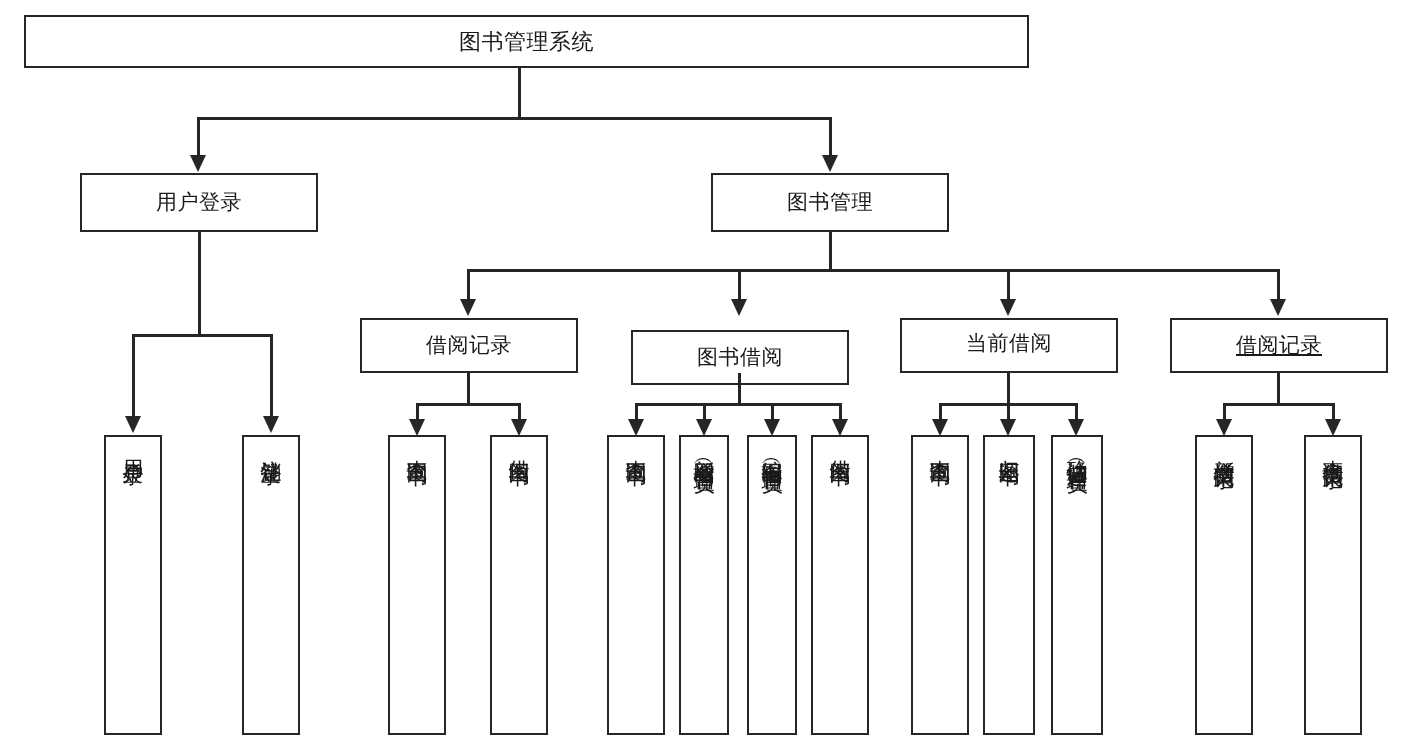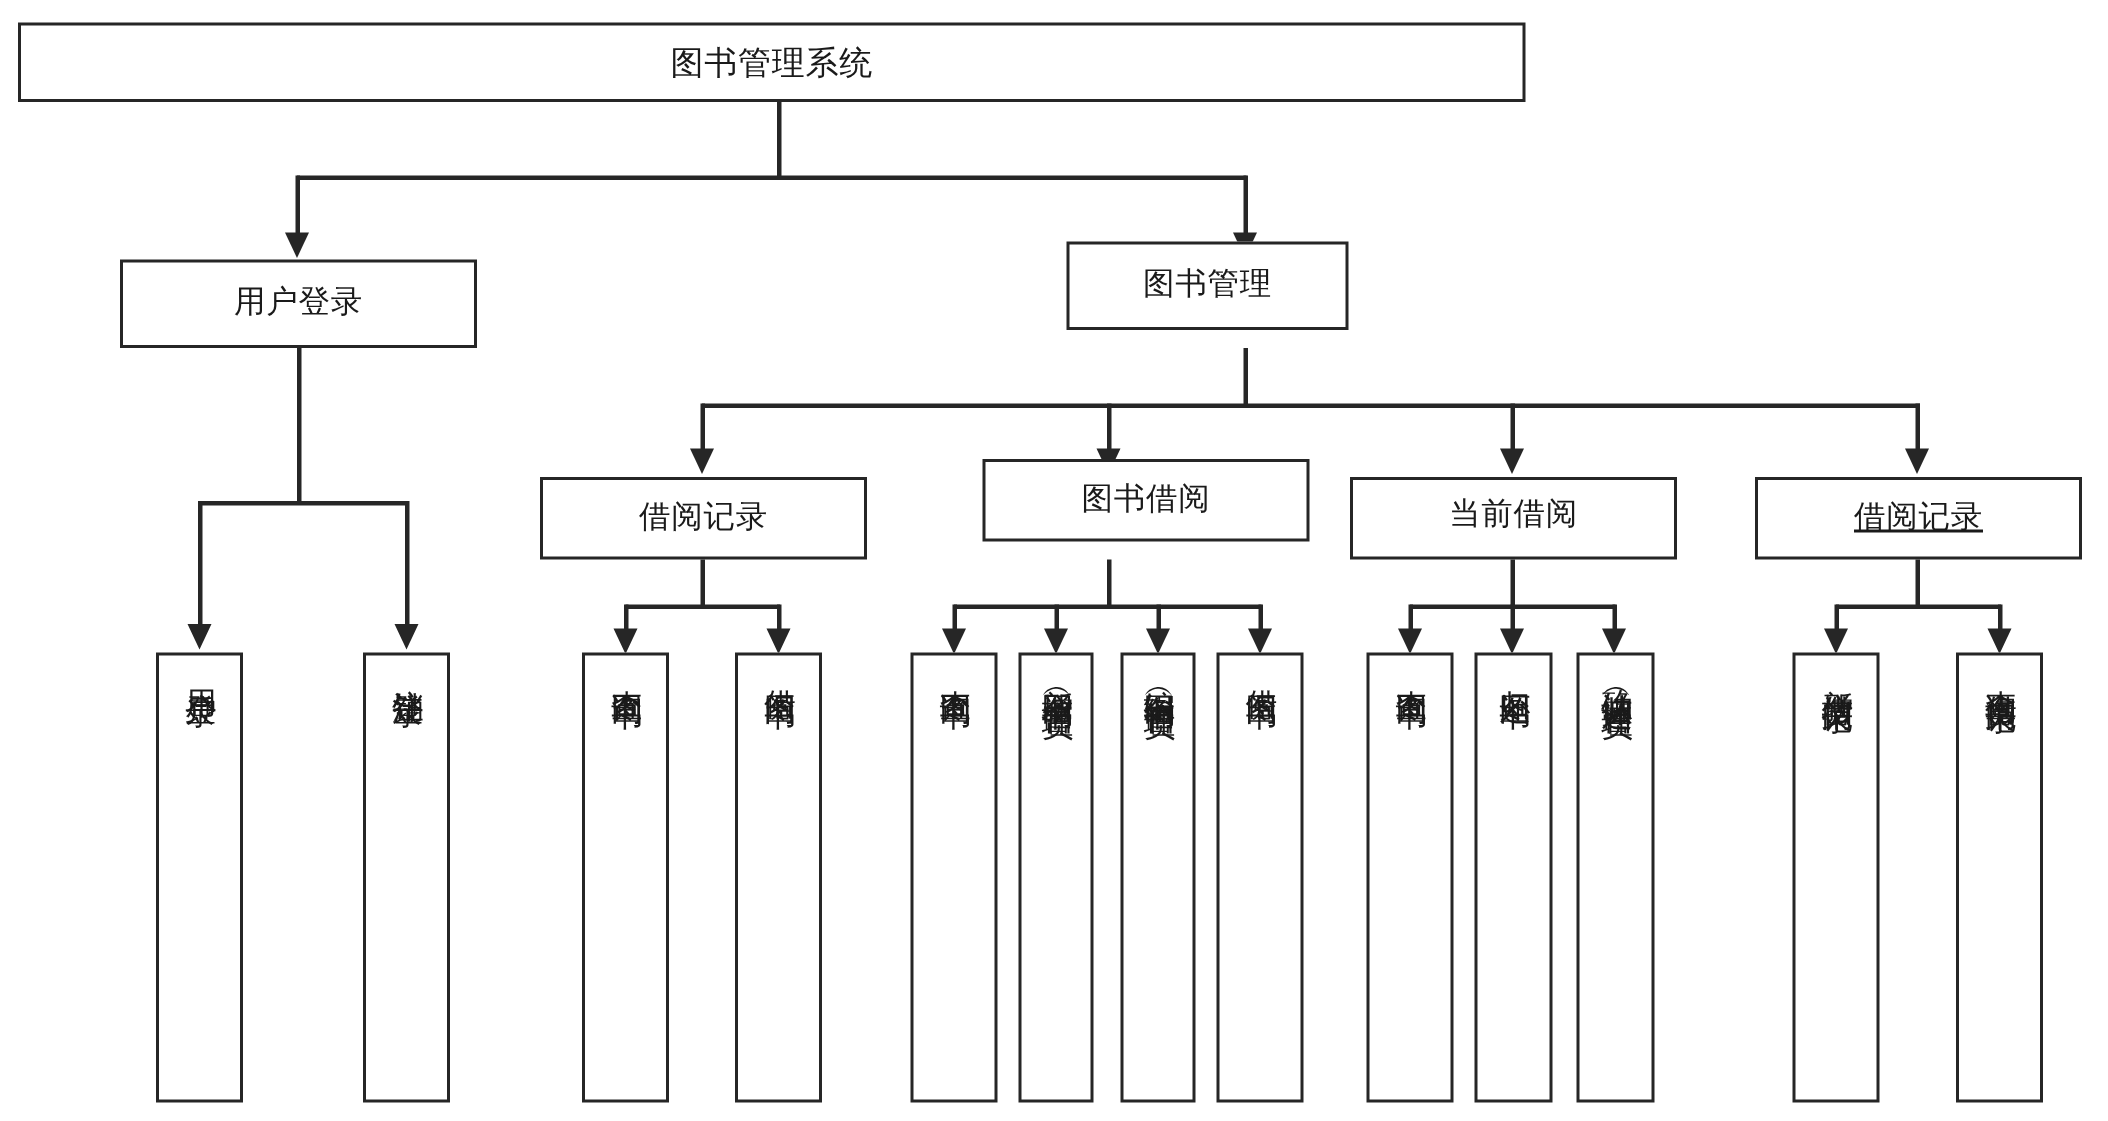--- a/index.html
+++ b/index.html
@@ -79,37 +79,37 @@
     color: #b9b9b9;
     white-space: nowrap;
     letter-spacing: 0.5px;
   }
 </style>
 </head>
 <body>
 
 <div id="canvas">
 
-  <div class="node root" style="left:12px; top:15px; width:1005px; height:53px;">
+  <div class="node root" style="left:24px; top:15px; width:1005px; height:53px;">
     <span class="label">图书管理系统</span>
   </div>
 
   <div class="seg vline" style="left:518px; top:68px; width:2.5px; height:50px;"></div>
 
   <div class="seg hline" style="left:198px; top:117px; width:633px; height:2.5px;"></div>
 
   <div class="seg vline" style="left:197px; top:117px; width:2.5px; height:40px;"></div>
   <div class="arrow" style="left:190px; top:155px;"></div>
   <div class="seg vline" style="left:829px; top:117px; width:2.5px; height:40px;"></div>
   <div class="arrow" style="left:822px; top:155px;"></div>
 
   <div class="node lvl2" style="left:80px; top:173px; width:238px; height:59px;">
     <span class="label">用户登录</span>
   </div>
-  <div class="node lvl2" style="left:711px; top:161px; width:188px; height:59px;">
+  <div class="node lvl2" style="left:711px; top:173px; width:238px; height:59px;">
     <span class="label">图书管理</span>
   </div>
 
   <div class="seg vline" style="left:198px; top:232px; width:2.5px; height:104px;"></div>
   <div class="seg hline" style="left:133px; top:334px; width:139px; height:2.5px;"></div>
   <div class="seg vline" style="left:132px; top:334px; width:2.5px; height:84px;"></div>
   <div class="arrow" style="left:125px; top:416px;"></div>
   <div class="seg vline" style="left:270px; top:334px; width:2.5px; height:84px;"></div>
   <div class="arrow" style="left:263px; top:416px;"></div>
 
@@ -120,21 +120,21 @@
   <div class="seg vline" style="left:738px; top:269px; width:2.5px; height:32px;"></div>
   <div class="arrow" style="left:731px; top:299px;"></div>
   <div class="seg vline" style="left:1007px; top:269px; width:2.5px; height:32px;"></div>
   <div class="arrow" style="left:1000px; top:299px;"></div>
   <div class="seg vline" style="left:1277px; top:269px; width:2.5px; height:32px;"></div>
   <div class="arrow" style="left:1270px; top:299px;"></div>
 
   <div class="node lvl3" style="left:360px; top:318px; width:218px; height:55px;">
     <span class="label">借阅记录</span>
   </div>
-  <div class="node lvl3" style="left:631px; top:306px; width:218px; height:55px;margin-left:24px;">
+  <div class="node lvl3" style="left:631px; top:330px; width:218px; height:55px;">
     <span class="label">图书借阅</span>
   </div>
   <div class="node lvl3" style="left:900px; top:318px; width:218px; height:55px;font-family:Liberation Mono, monospace;">
     <span class="label">当前借阅</span>
   </div>
   <div class="node lvl3" style="left:1170px; top:318px; width:218px; height:55px;text-decoration:underline;">
     <span class="label">借阅记录</span>
   </div>
 
   <div class="seg vline" style="left:467px; top:373px; width:2.5px; height:32px;"></div>

